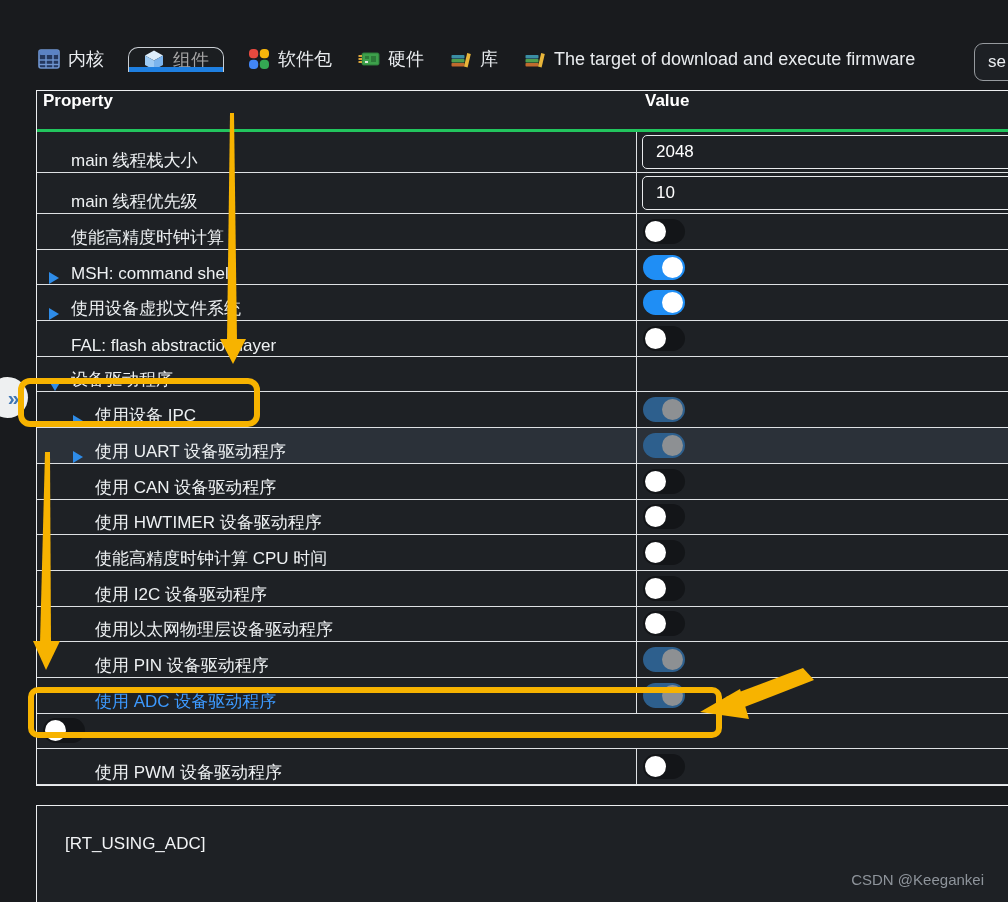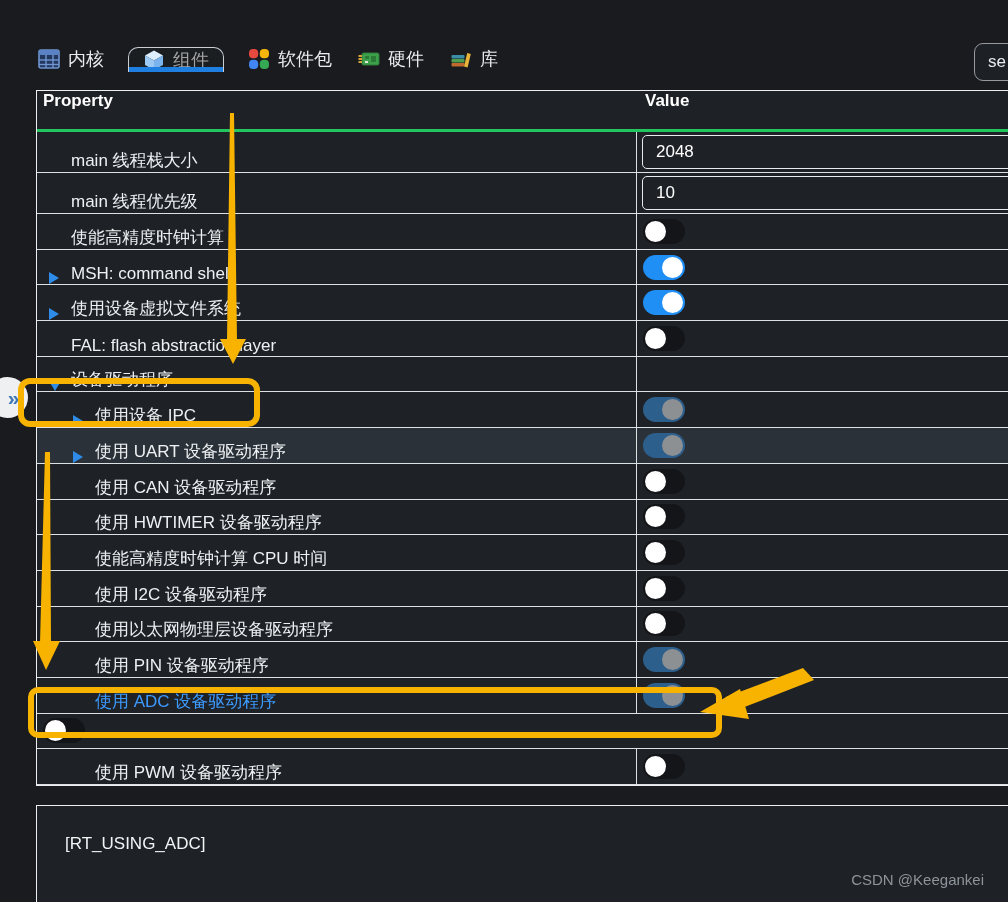--- a/index.html
+++ b/index.html
@@ -117,20 +117,29 @@
   </div>
   <div class="tab">
     <svg class="ticon" viewBox="0 0 22 22">
       <rect x="1.5" y="7" width="13" height="3.6" rx="0.8" fill="#3b8ea5"></rect>
       <rect x="1.5" y="11" width="13" height="3.6" rx="0.8" fill="#4f9e4f"></rect>
       <rect x="1.5" y="15" width="13" height="3.6" rx="0.8" fill="#c06a2e"></rect>
       <polygon points="14,18.6 17.2,5 20.8,5.9 17.6,19.4" fill="#e8b53a"></polygon>
     </svg>
     <span>库</span>
   </div>
+  <div class="tab">
+    <svg class="ticon" viewBox="0 0 22 22">
+      <rect x="1.5" y="7" width="13" height="3.6" rx="0.8" fill="#3b8ea5"></rect>
+      <rect x="1.5" y="11" width="13" height="3.6" rx="0.8" fill="#4f9e4f"></rect>
+      <rect x="1.5" y="15" width="13" height="3.6" rx="0.8" fill="#c06a2e"></rect>
+      <polygon points="14,18.6 17.2,5 20.8,5.9 17.6,19.4" fill="#e8b53a"></polygon>
+    </svg>
+    <span>The target of download and execute firmware</span>
+  </div>
 </div>
 
 <div class="searchbtn">
   <span>se</span>
 </div>
 
 <div class="ptable">
   <div class="thead">
     <div class="hprop">Property</div>
     <div class="hval">Value</div>

